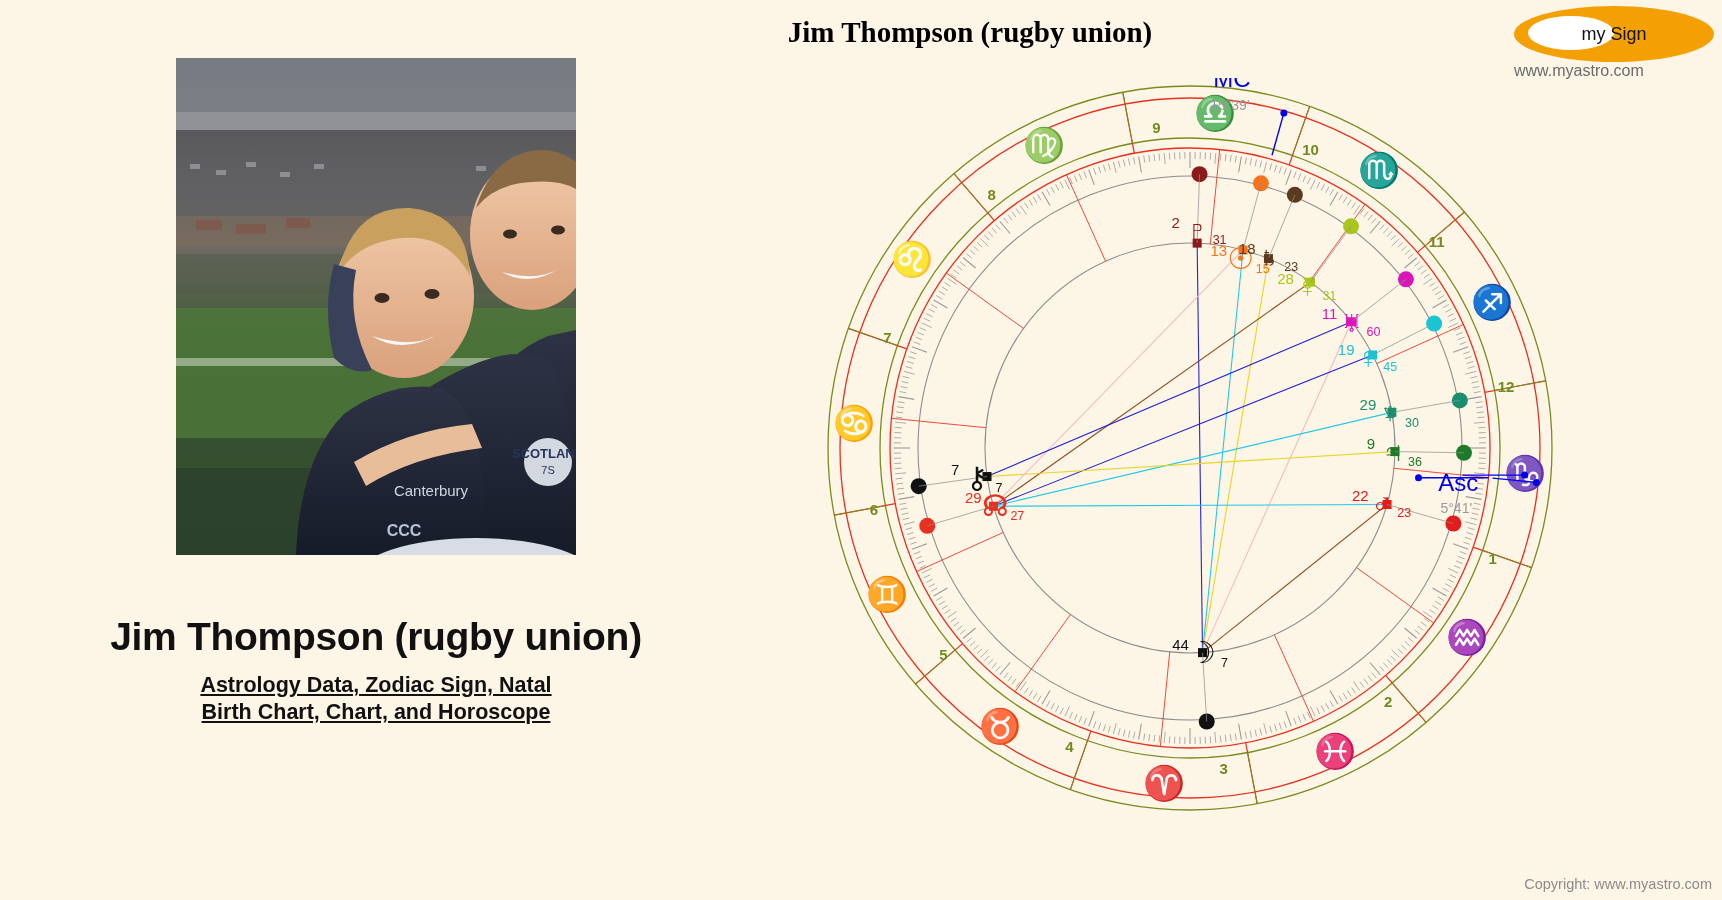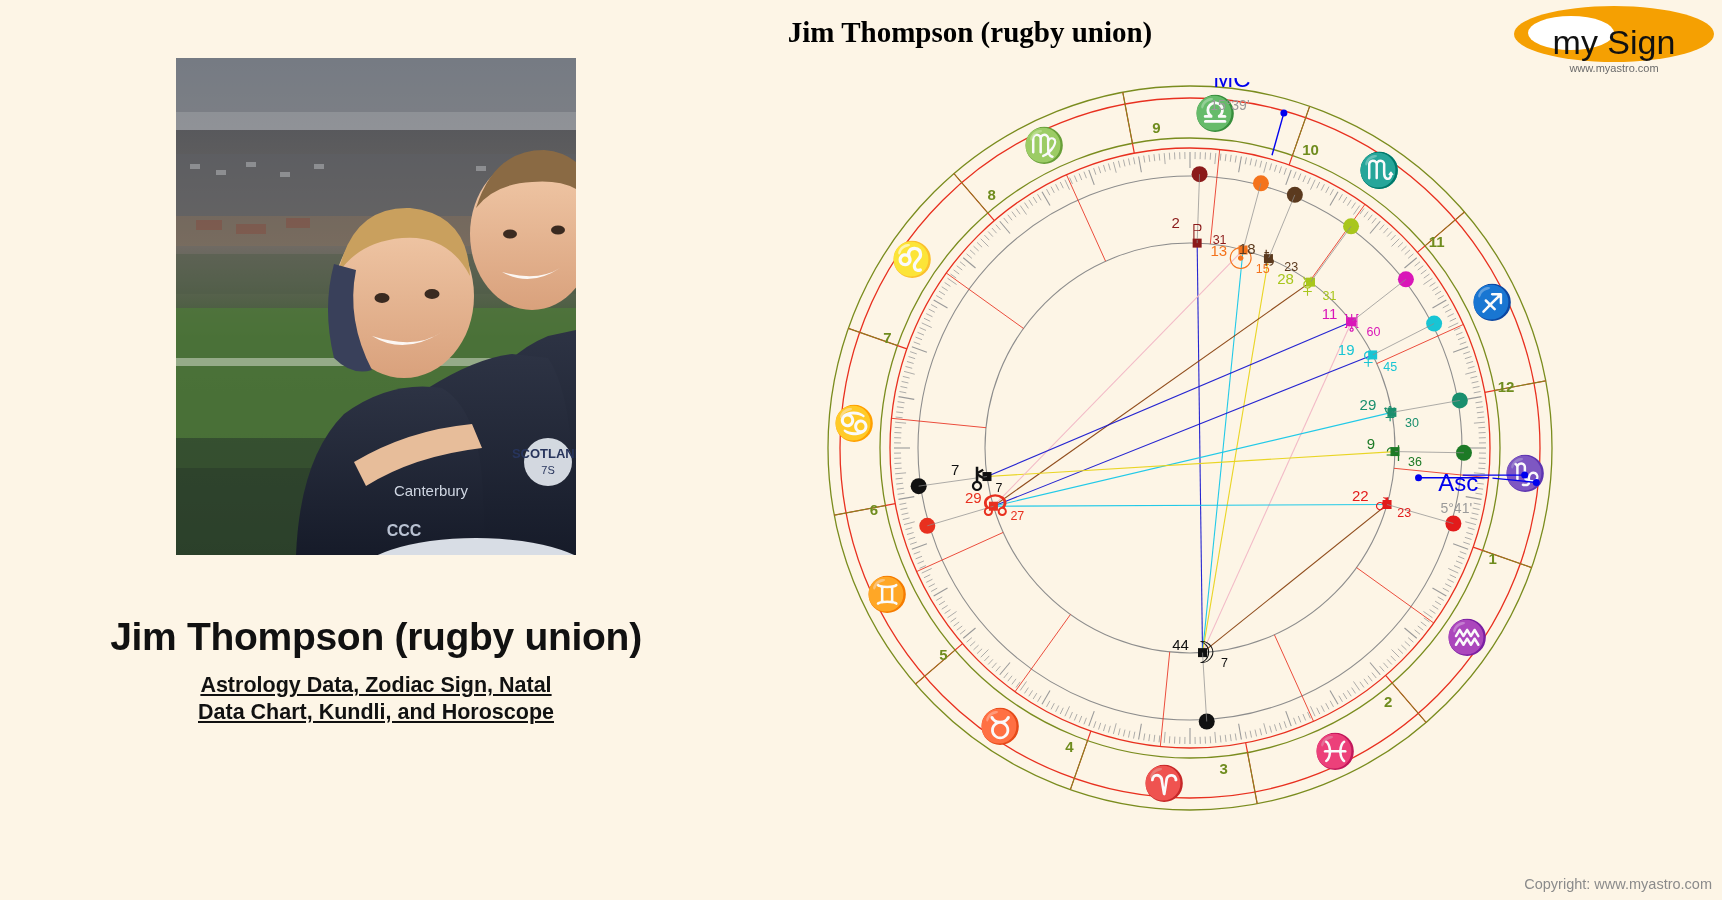--- a/index.html
+++ b/index.html
@@ -17,23 +17,23 @@
 
   
   .page-title{position:absolute;left:610px;top:16px;width:720px;text-align:center;
        font-size:29px;font-weight:bold;color:#000;font-family:"Liberation Serif",serif;}
 
   
   .logo{position:absolute;right:8px;top:6px;width:200px;height:80px;}
   .logo-ell{position:absolute;left:0;top:0;width:200px;height:56px;border-radius:50%;background:#f5a002;}
   .logo-inner{position:absolute;left:14px;top:10px;width:86px;height:34px;border-radius:50%;background:#fff;}
   .logo-text{position:absolute;left:0;top:0;width:200px;height:56px;display:flex;
-       align-items:flex-end;justify-content:center;font-size:34px;color:#111;font-family:"Liberation Sans",sans-serif;}
+       align-items:center;justify-content:center;font-size:18px;color:#111;font-family:"Liberation Sans",sans-serif;}
   .logo-text b{font-weight:400;}
-  .logo-url{position:absolute;left:0;top:56px;width:200px;text-align:center;font-size:11px;color:#6b6b6b;}
+  .logo-url{position:absolute;left:0;top:56px;width:200px;text-align:left;font-size:16px;color:#6b6b6b;}
 
   .copyright{position:absolute;right:10px;bottom:8px;font-size:14.5px;color:#8b8b8b;}
 
   
   .chart{position:absolute;left:820px;top:78px;width:740px;height:740px;}
   svg{display:block;}
   text{font-family:"Liberation Sans",sans-serif;}
 </style>
 </head>
 <body>
@@ -113,21 +113,21 @@
       <text x="372" y="400" font-size="13" fill="#27345c" text-anchor="middle" font-weight="bold">SCOTLAND</text>
       <text x="372" y="416" font-size="11" fill="#27345c" text-anchor="middle">7S</text>
       <text x="255" y="438" font-size="15" fill="#cfd6e2" text-anchor="middle" font-family="Liberation Serif, serif">Canterbury</text>
       <text x="228" y="478" font-size="16" fill="#b9c2d2" text-anchor="middle" font-weight="bold">CCC</text>
     </svg>
   </div>
 
   <div class="left-title">Jim Thompson (rugby union)</div>
   <div class="left-sub">
     <div>Astrology Data, Zodiac Sign, Natal</div>
-    <div>Data Chart, Kundli, and Horoscope</div>
+    <div>Birth Chart, Chart, and Horoscope</div>
   </div>
 
   <div class="page-title">Jim Thompson (rugby union)</div>
 
   <div class="logo">
     <div class="logo-ell"></div>
     <div class="logo-inner"></div>
     <div class="logo-text">
       <b>my</b>&nbsp;<span>Sign</span>
     </div>

